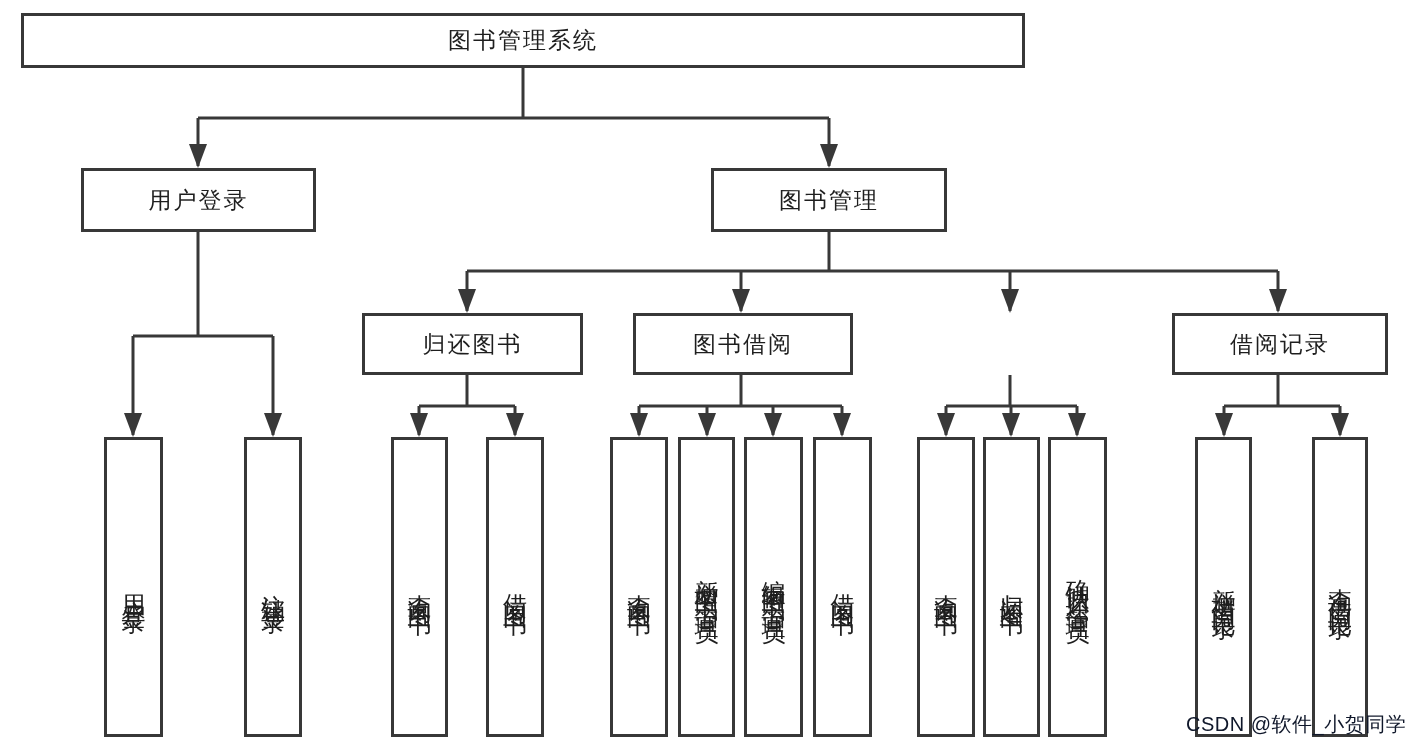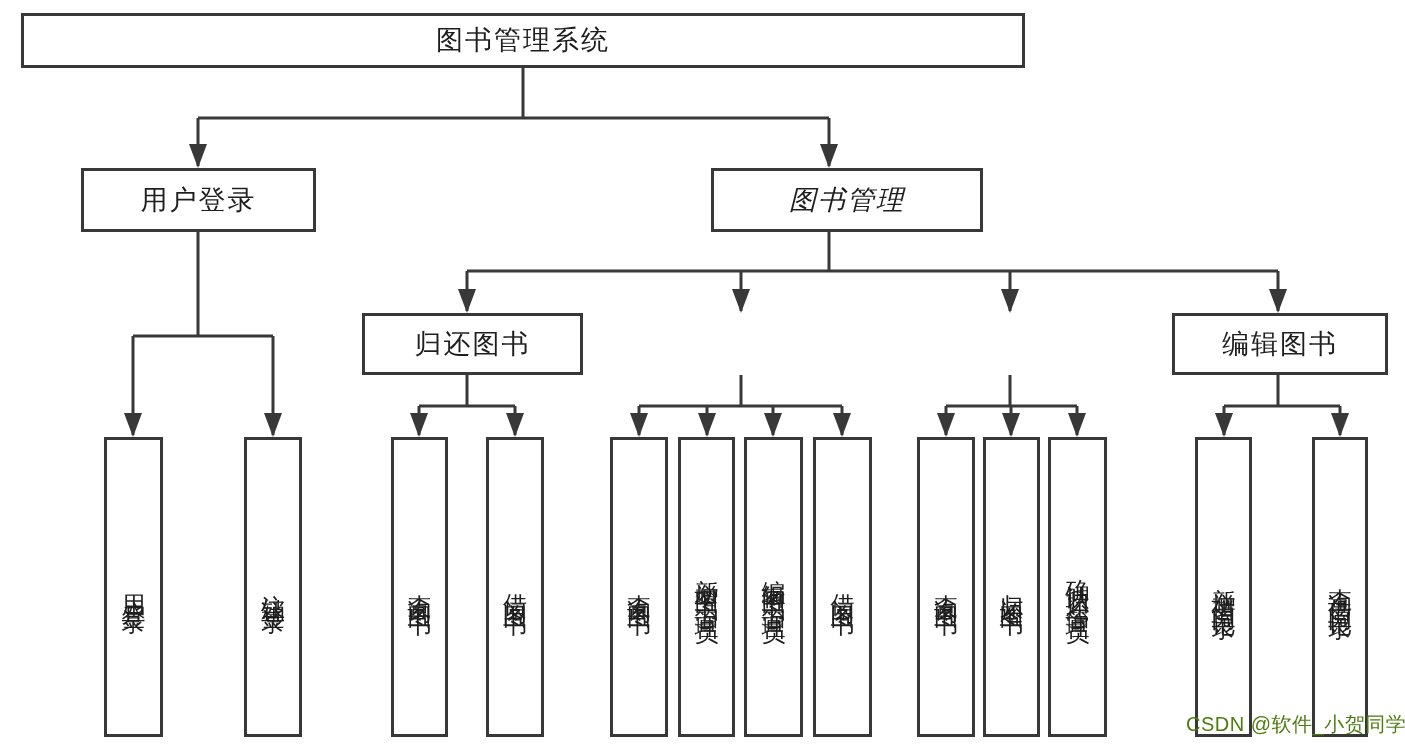--- a/index.html
+++ b/index.html
@@ -12,32 +12,32 @@
   }
   #connectors{position:absolute;left:0;top:0;width:1405px;height:747px;}
   .box{
     position:absolute;
     box-sizing:border-box;
     background:#ffffff;
     border:3px solid #383838;
     color:#1e1e1e;
     display:flex;align-items:center;justify-content:center;
   }
-  .h-box{font-size:27px;letter-spacing:2px;line-height:1;white-space:nowrap;}
+  .h-box{font-size:23px;letter-spacing:2px;line-height:1;white-space:nowrap;}
   .v-box{
     top:437px;height:300px;
     writing-mode:vertical-rl;
     text-orientation:mixed;
     font-size:24px;letter-spacing:6px;line-height:1;
   }
   
   #root{left:21px;top:13px;width:1004px;height:55px;}
   
   #n-user-login{left:81px;top:168px;width:235px;height:64px;}
-  #n-book-mgmt{left:711px;top:168px;width:272px;height:64px;font-style:italic;}
+  #n-book-mgmt{left:711px;top:168px;width:236px;height:64px;}
   
   #n-new-rec{left:362px;top:313px;width:221px;height:62px;}
   #n-book-borrow{left:633px;top:313px;width:220px;height:62px;}
   #n-cur-borrow{left:903px;top:313px;width:221px;height:62px;}
   #n-borrow-rec{left:1172px;top:313px;width:216px;height:62px;}
   
   #leaf-1{left:104px;width:59px;}
   #leaf-2{left:244px;width:58px;}
   #leaf-3{left:391px;width:57px;}
   #leaf-4{left:486px;width:58px;}
@@ -45,21 +45,21 @@
   #leaf-6{left:678px;width:57px;}
   #leaf-7{left:744px;width:59px;}
   #leaf-8{left:813px;width:59px;}
   #leaf-9{left:917px;width:58px;}
   #leaf-10{left:983px;width:57px;}
   #leaf-11{left:1048px;width:59px;}
   #leaf-12{left:1195px;width:57px;}
   #leaf-13{left:1312px;width:56px;}
   #watermark{
     position:absolute;left:1186px;top:711px;
-    font-size:20px;color:#4d7c0f;letter-spacing:0.5px;
+    font-size:20px;color:#0f172a;letter-spacing:0.5px;
     white-space:nowrap;
   }
 </style>
 </head>
 <body>
 
 <div id="stage">
 
   <svg id="connectors" viewBox="0 0 1405 747" xmlns="http://www.w3.org/2000/svg">
     <g stroke="#383838" stroke-width="3" fill="none">
@@ -100,21 +100,22 @@
       <polygon points="1331,413 1349,413 1340,437"></polygon>
     </g>
   </svg>
 
   <div id="root" class="box h-box">图书管理系统</div>
 
   <div id="n-user-login" class="box h-box">用户登录</div>
   <div id="n-book-mgmt" class="box h-box">图书管理</div>
 
   <div id="n-new-rec" class="box h-box">归还图书</div>
-  <div id="n-borrow-rec" class="box h-box">编辑图书</div>
+  <div id="n-book-borrow" class="box h-box">图书借阅</div>
+  <div id="n-borrow-rec" class="box h-box">借阅记录</div>
 
   <div id="leaf-1" class="box v-box">用户登录</div>
   <div id="leaf-2" class="box v-box">注销登录</div>
 
   <div id="leaf-3" class="box v-box">查询图书</div>
   <div id="leaf-4" class="box v-box">借阅图书</div>
 
   <div id="leaf-5" class="box v-box">查询图书</div>
   <div id="leaf-6" class="box v-box">新增图书（管理员）</div>
   <div id="leaf-7" class="box v-box">编辑图书（管理员）</div>

